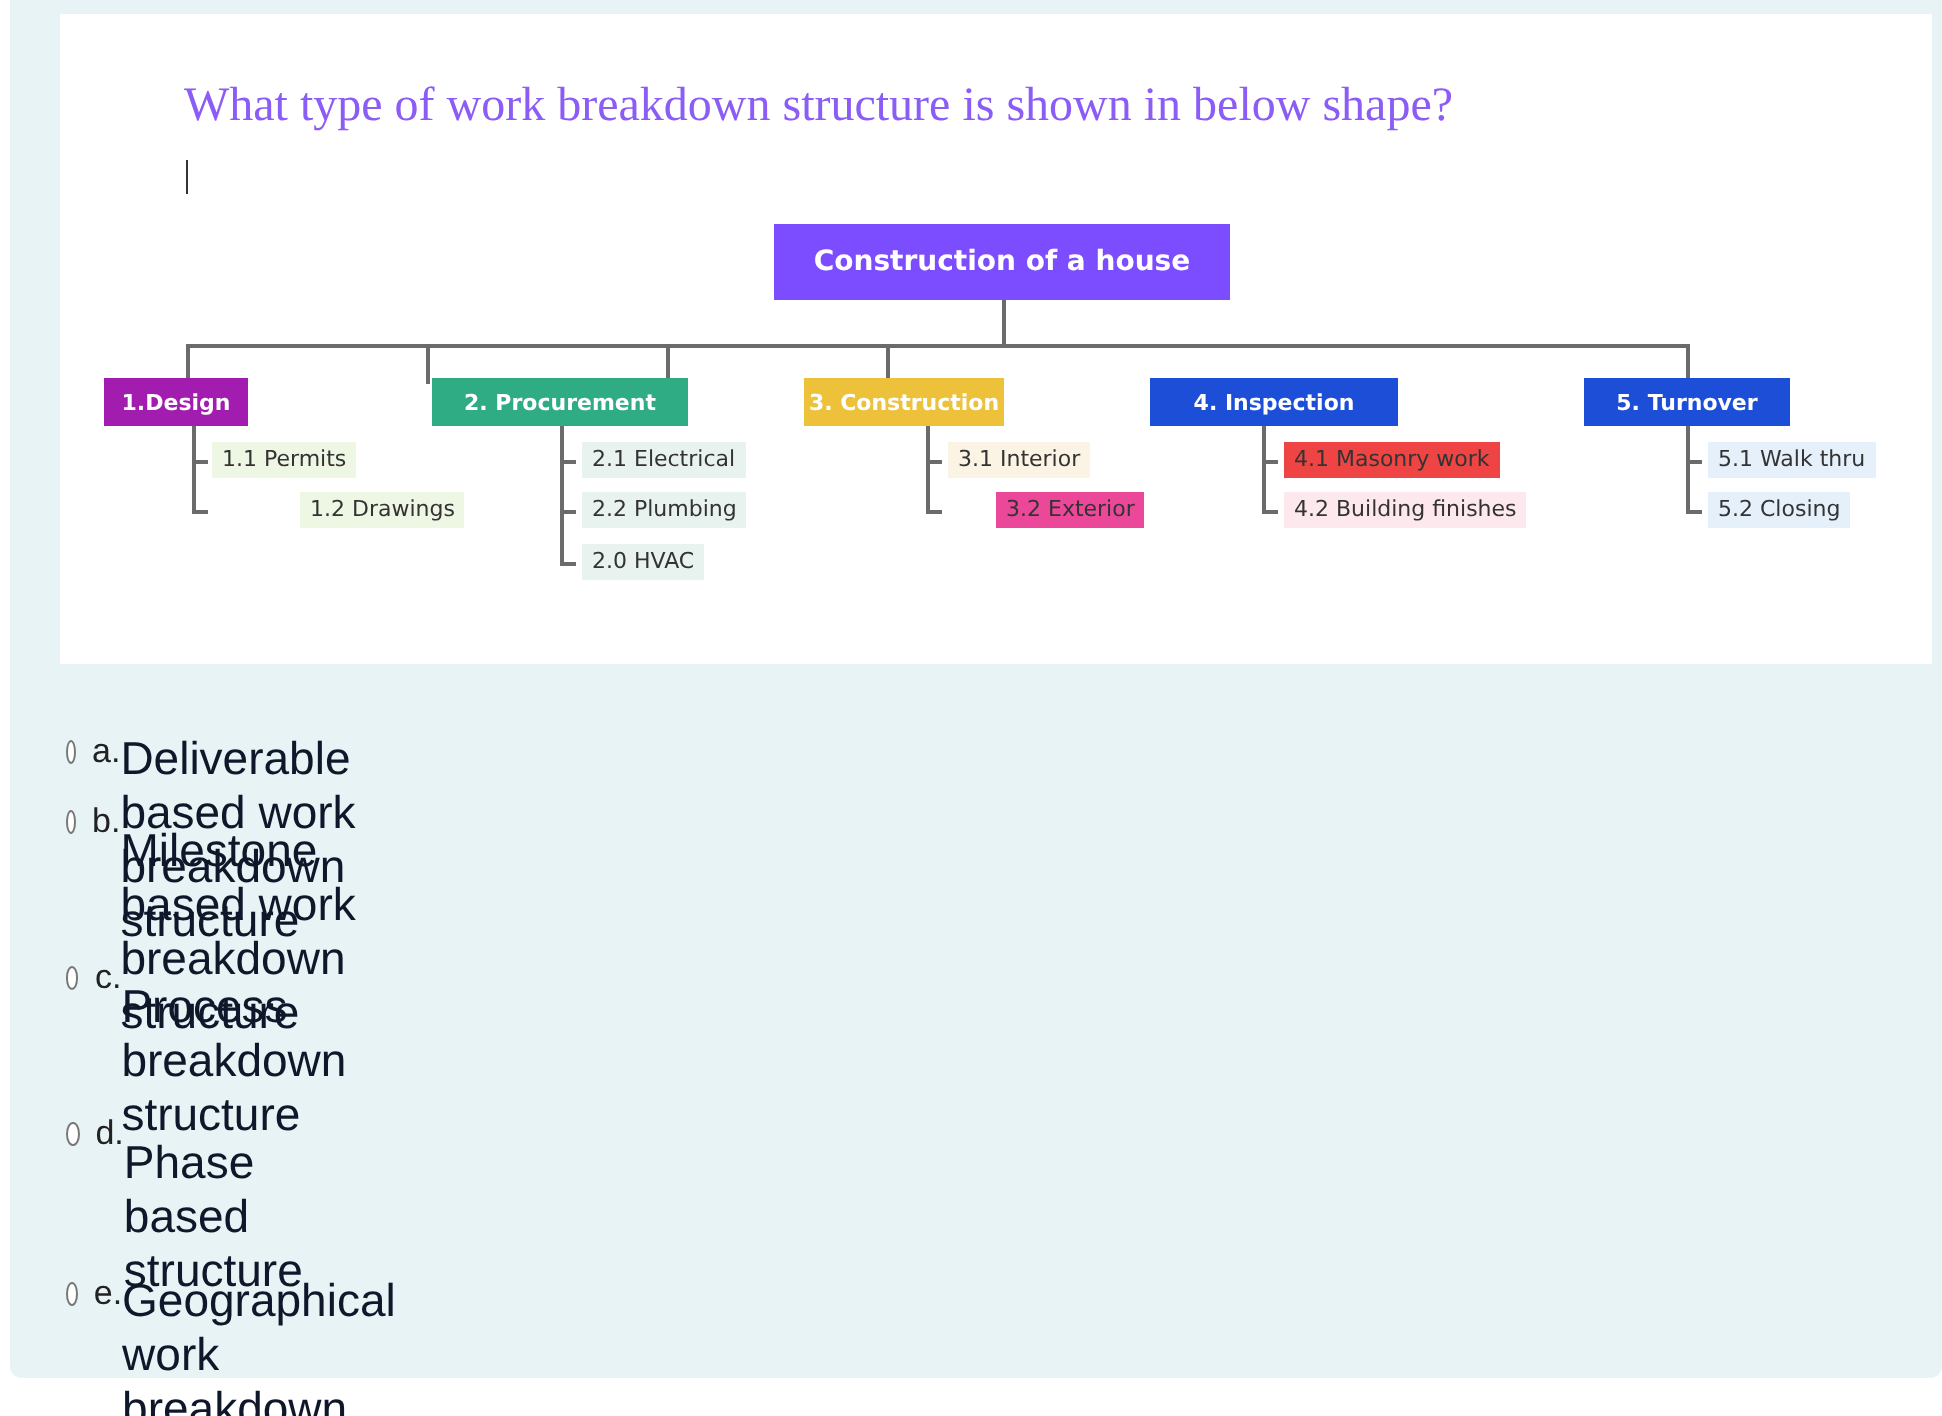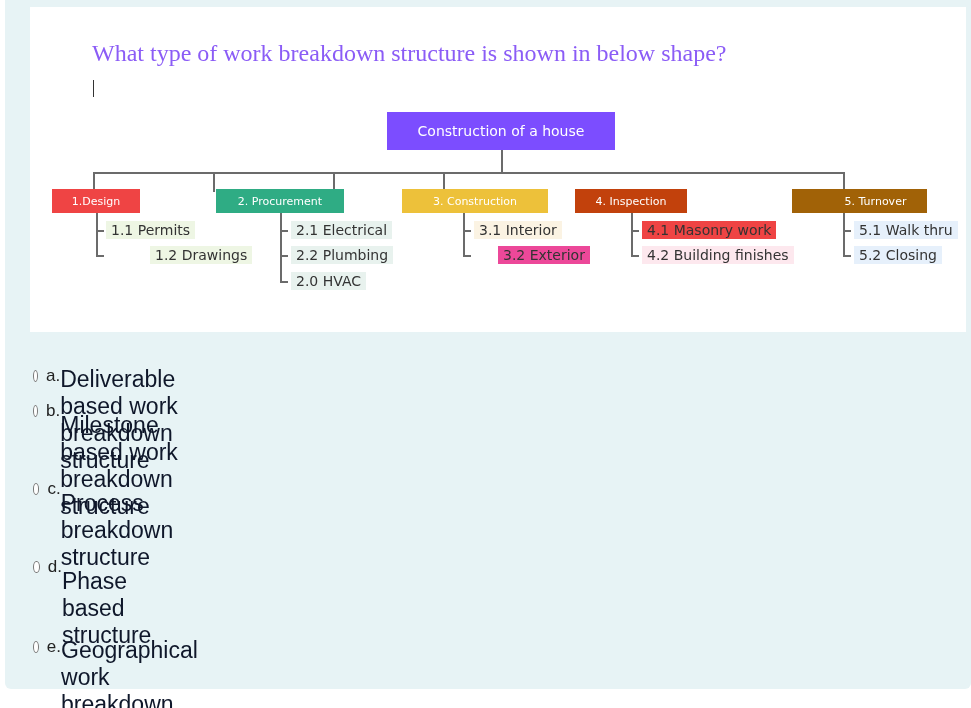--- a/index.html
+++ b/index.html
@@ -19,28 +19,28 @@
     .question {
       position: absolute; left: 62px; top: 33px;
       font-family: "Liberation Serif", serif; font-size: 24px; color: #8b5cf6;
       white-space: nowrap;
     }
     .caret {
       position: absolute; left: 63px; top: 73px; width: 1px; height: 17px; background: #333;
     }
     .node {
       position: absolute; color: #fff; font-family: "DejaVu Sans", sans-serif;
-      font-weight: normal; display: flex; align-items: center; justify-content: center;
+      font-weight: bold; display: flex; align-items: center; justify-content: center;
       white-space: nowrap;
       text-align: right;
     }
     .root { font-size: 14px; }
     .lvl1 { font-size: 11px; height: 24px; }
     .leaf {
-      position: absolute; font-family: "DejaVu Sans", sans-serif; font-size: 14px;
+      position: absolute; font-family: "DejaVu Sans", sans-serif; font-size: 11px;
       color: #333; height: 18px; line-height: 18px; padding: 0 5px; white-space: nowrap;
     }
     .line { position: absolute; background: #6b6b6b; }
     .options { position: absolute; left: 0; top: 0; }
     .opt { position: absolute; display: flex; align-items: flex-start; }
     .radio {
       width: 12px; height: 12px; border: 1px solid #777; border-radius: 50%;
       background: #fff; box-sizing: border-box; margin-top: 4px;
     }
     .opt-letter { font-size: 17px; color: #222; margin-left: 8px; width: 28px; }
@@ -63,59 +63,59 @@
       <div class="line" style="left:471px; top:143px; width:2px; height:23px;"></div>
 
       <div class="line" style="left:63px; top:165px; width:752px; height:2px; border-radius:2px;"></div>
 
       <div class="line" style="left:63px; top:165px; width:2px; height:20px;"></div>
       <div class="line" style="left:183px; top:165px; width:2px; height:20px;"></div>
       <div class="line" style="left:303px; top:165px; width:2px; height:20px;"></div>
       <div class="line" style="left:413px; top:165px; width:2px; height:20px;"></div>
       <div class="line" style="left:813px; top:165px; width:2px; height:20px;"></div>
 
-      <div class="node lvl1" style="left:22px; top:182px; width:88px; background:#ef4444;">
+      <div class="node lvl1" style="left:22px; top:182px; width:72px; background:#a21caf;">
         <span>1.Design</span>
       </div>
       <div class="line" style="left:66px; top:206px; width:2px; height:44px;"></div>
       <div class="line" style="left:66px; top:223px; width:8px; height:2px;"></div>
       <div class="line" style="left:66px; top:248px; width:8px; height:2px;"></div>
       <div class="leaf" style="left:76px; top:214px; background:#eef6e4;">1.1 Permits</div>
       <div class="leaf" style="left:76px; top:239px; background:#eef6e4;margin-left:44px;">1.2 Drawings</div>
 
       <div class="node lvl1" style="left:186px; top:182px; width:128px; background:#2fac84;">
         <span>2. Procurement</span>
       </div>
       <div class="line" style="left:250px; top:206px; width:2px; height:70px;"></div>
       <div class="line" style="left:250px; top:223px; width:8px; height:2px;"></div>
       <div class="line" style="left:250px; top:248px; width:8px; height:2px;"></div>
       <div class="line" style="left:250px; top:274px; width:8px; height:2px;"></div>
       <div class="leaf" style="left:261px; top:214px; background:#e8f2ee;text-align:right;">2.1 Electrical</div>
       <div class="leaf" style="left:261px; top:239px; background:#e8f2ee;">2.2 Plumbing</div>
       <div class="leaf" style="left:261px; top:265px; background:#e8f2ee;">2.0 HVAC</div>
 
-      <div class="node lvl1" style="left:372px; top:182px; width:146px; background:#edc13a;">
+      <div class="node lvl1" style="left:372px; top:182px; width:100px; background:#edc13a;">
         <span>3. Construction</span>
       </div>
       <div class="line" style="left:433px; top:206px; width:2px; height:44px;"></div>
       <div class="line" style="left:433px; top:223px; width:8px; height:2px;"></div>
       <div class="line" style="left:433px; top:248px; width:8px; height:2px;"></div>
       <div class="leaf" style="left:444px; top:214px; background:#fbf3e3;">3.1 Interior</div>
       <div class="leaf" style="left:468px; top:239px; background:#ec4899;">3.2 Exterior</div>
 
-      <div class="node lvl1" style="left:545px; top:182px; width:112px; background:#c2410c;">
+      <div class="node lvl1" style="left:545px; top:182px; width:124px; background:#1d4ed8;">
         <span>4. Inspection</span>
       </div>
       <div class="line" style="left:601px; top:206px; width:2px; height:44px;"></div>
       <div class="line" style="left:601px; top:223px; width:8px; height:2px;"></div>
       <div class="line" style="left:601px; top:248px; width:8px; height:2px;"></div>
       <div class="leaf" style="left:612px; top:214px; background:#ef4444;">4.1 Masonry work</div>
       <div class="leaf" style="left:612px; top:239px; background:#fde8ee;">4.2 Building finishes</div>
 
-      <div class="node lvl1" style="left:762px; top:182px; width:103px; background:#a16207;padding-left:32px;">
+      <div class="node lvl1" style="left:762px; top:182px; width:103px; background:#1d4ed8;">
         <span>5. Turnover</span>
       </div>
       <div class="line" style="left:813px; top:206px; width:2px; height:44px;"></div>
       <div class="line" style="left:813px; top:223px; width:8px; height:2px;"></div>
       <div class="line" style="left:813px; top:248px; width:8px; height:2px;"></div>
       <div class="leaf" style="left:824px; top:214px; background:#e6f0fb;">5.1 Walk thru</div>
       <div class="leaf" style="left:824px; top:239px; background:#e6f0fb;">5.2 Closing</div>
     </div>
   </div>
 

